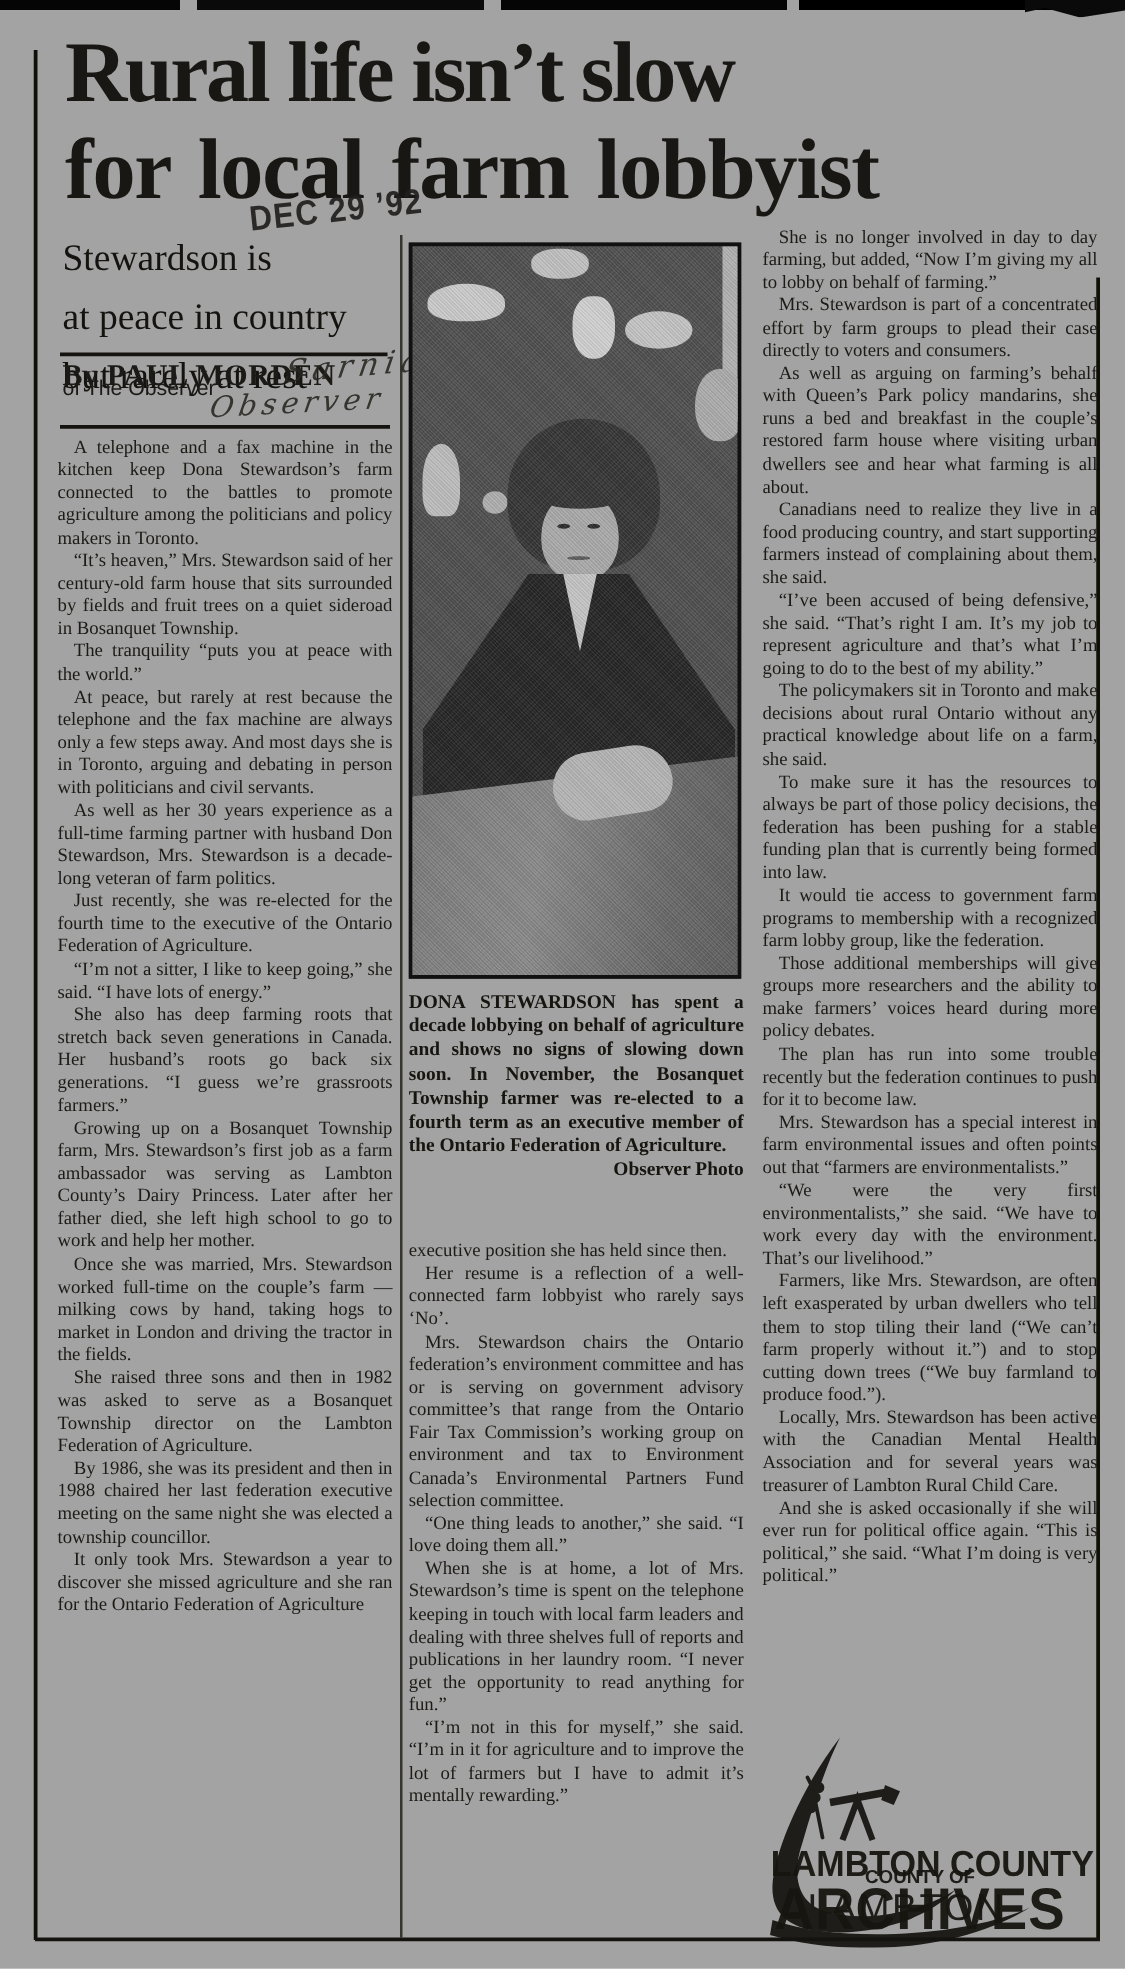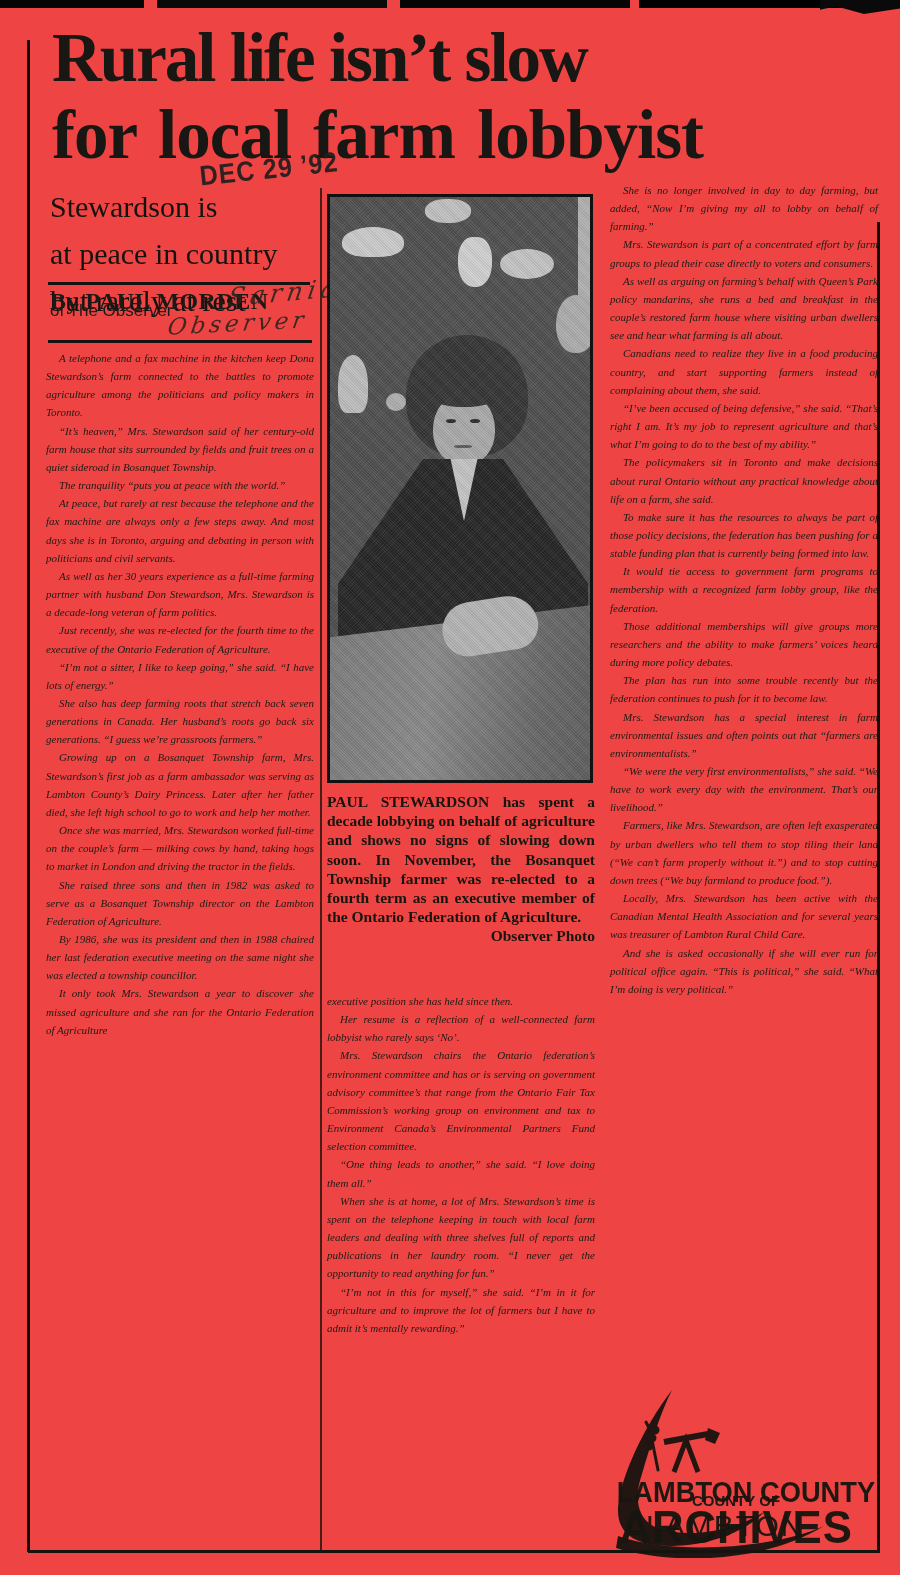--- a/index.html
+++ b/index.html
@@ -1,18 +1,18 @@
 <!DOCTYPE html>
 <html><head>
 <meta charset="utf-8">
 <style>
   html,body{margin:0;padding:0;background:#e8e6e0;}
   .sheet{
     position:relative;width:900px;height:1575px;margin:0 auto;
-    background:#ef4444;overflow:hidden;
+    background:#a3a3a3;overflow:hidden;
     font-family:"Liberation Serif",serif;color:#1b1a17;
   }
   .tear{position:absolute;left:0;top:0;width:900px;height:8px;
     background:linear-gradient(90deg,#050505 0 16%,transparent 16% 17.5%,#0a0a0a 17.5% 43%,transparent 43% 44.5%,#050505 44.5% 70%,transparent 70% 71%,#000 71% 100%);}
   .tear2{position:absolute;left:820px;top:0;width:80px;height:14px;background:#0a0a0a;
     clip-path:polygon(0 0,100% 0,100% 60%,55% 100%,20% 45%,0 70%);}
   .vrule{position:absolute;background:#111008;}
   .hrule{position:absolute;background:#14130f;}
   .headline{position:absolute;left:52px;top:20px;width:836px;
     font-weight:bold;font-size:69px;line-height:77px;letter-spacing:-2px;color:#181713;}
@@ -20,21 +20,21 @@
   .subhead{position:absolute;left:50px;top:183px;width:270px;
     font-size:30px;line-height:47px;color:#14130f;}
   .byline{position:absolute;left:50px;top:288px;font-size:24px;font-weight:bold;letter-spacing:.5px;}
   .byline-org{position:absolute;left:50px;top:301px;font-family:"Liberation Sans",sans-serif;font-size:17px;}
   .datestamp{position:absolute;left:198px;top:160px;font-family:"Liberation Sans",sans-serif;
     font-weight:bold;font-size:25px;letter-spacing:1px;color:#201f1d;opacity:.92;
     transform:rotate(-6deg) scaleY(1.12);transform-origin:left top;}
   .handw{position:absolute;font-family:"DejaVu Serif",serif;font-style:italic;color:#26251f;opacity:.88;}
   .hw1{left:228px;top:278px;font-size:25px;letter-spacing:5px;transform:rotate(-5deg) skewX(-14deg);}
   .hw2{left:168px;top:310px;font-size:23px;letter-spacing:4px;transform:rotate(-3deg) skewX(-12deg);}
-  .col{position:absolute;width:268px;font-size:11px;line-height:18.15px;text-align:justify;color:#1c1b16;font-style:italic;}
+  .col{position:absolute;width:268px;font-size:15px;line-height:18.15px;text-align:justify;color:#1c1b16;}
   .col p{margin:0;text-indent:13px;}
   .col1{left:46px;top:349px;}
   .col2{left:327px;top:992px;}
   .col3{left:610px;top:181px;}
   
   .photo{position:absolute;left:327px;top:194px;width:260px;height:583px;
     border:3px solid #0d0d0b;background:#4f4c46;overflow:hidden;filter:grayscale(1) contrast(.96);}
   .photo div{position:absolute;}
   .ph-strip{left:248px;top:0;width:14px;height:140px;background:#c9c3b6;opacity:.85;}
   .ph-cup{left:95px;top:2px;width:46px;height:24px;background:#c8c2b4;border-radius:45%;}
@@ -139,21 +139,21 @@
     <div class="ph-eye e2"></div>
     <div class="ph-mouth"></div>
     <div class="ph-body"></div>
     <div class="ph-collar"></div>
     <div class="ph-table"></div>
     <div class="ph-hands"></div>
     <div class="ph-grain"></div>
   </div>
 
   <div class="caption">
-    <span>PAUL STEWARDSON</span><span> has spent a decade lobbying on behalf of agriculture and shows no signs of slowing down soon. In November, the Bosanquet Township farmer was re-elected to a fourth term as an executive member of the Ontario Federation of Agriculture.</span>
+    <span>DONA STEWARDSON</span><span> has spent a decade lobbying on behalf of agriculture and shows no signs of slowing down soon. In November, the Bosanquet Township farmer was re-elected to a fourth term as an executive member of the Ontario Federation of Agriculture.</span>
     <div class="credit">Observer Photo</div>
   </div>
 
   <div class="col col2">
     <p style="text-indent:0;">executive position she has held since then.</p>
     <p>Her resume is a reflection of a well-connected farm lobbyist who rarely says ‘No’.</p>
     <p>Mrs. Stewardson chairs the Ontario federation’s environment committee and has or is serving on government advisory committee’s that range from the Ontario Fair Tax Commission’s working group on environment and tax to Environment Canada’s Environmental Partners Fund selection committee.</p>
     <p>“One thing leads to another,” she said. “I love doing them all.”</p>
     <p>When she is at home, a lot of Mrs. Stewardson’s time is spent on the telephone keeping in touch with local farm leaders and dealing with three shelves full of reports and publications in her laundry room. “I never get the opportunity to read anything for fun.”</p>
     <p>“I’m not in this for myself,” she said. “I’m in it for agriculture and to improve the lot of farmers but I have to admit it’s mentally rewarding.”</p>

